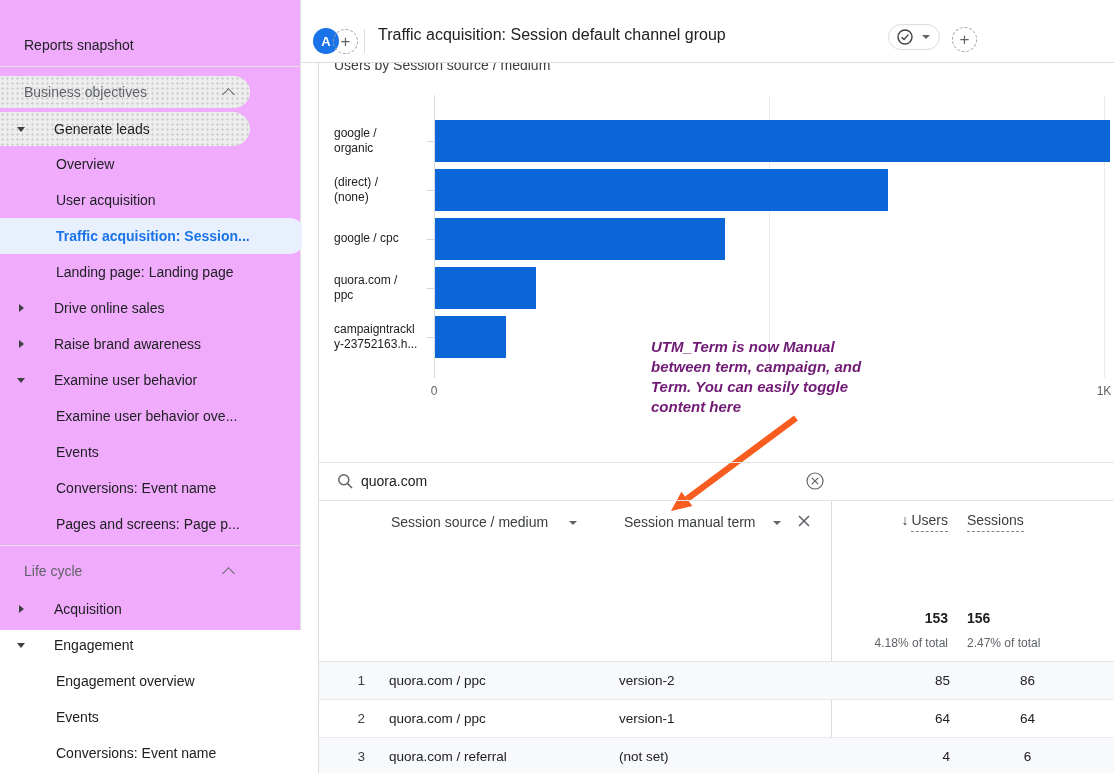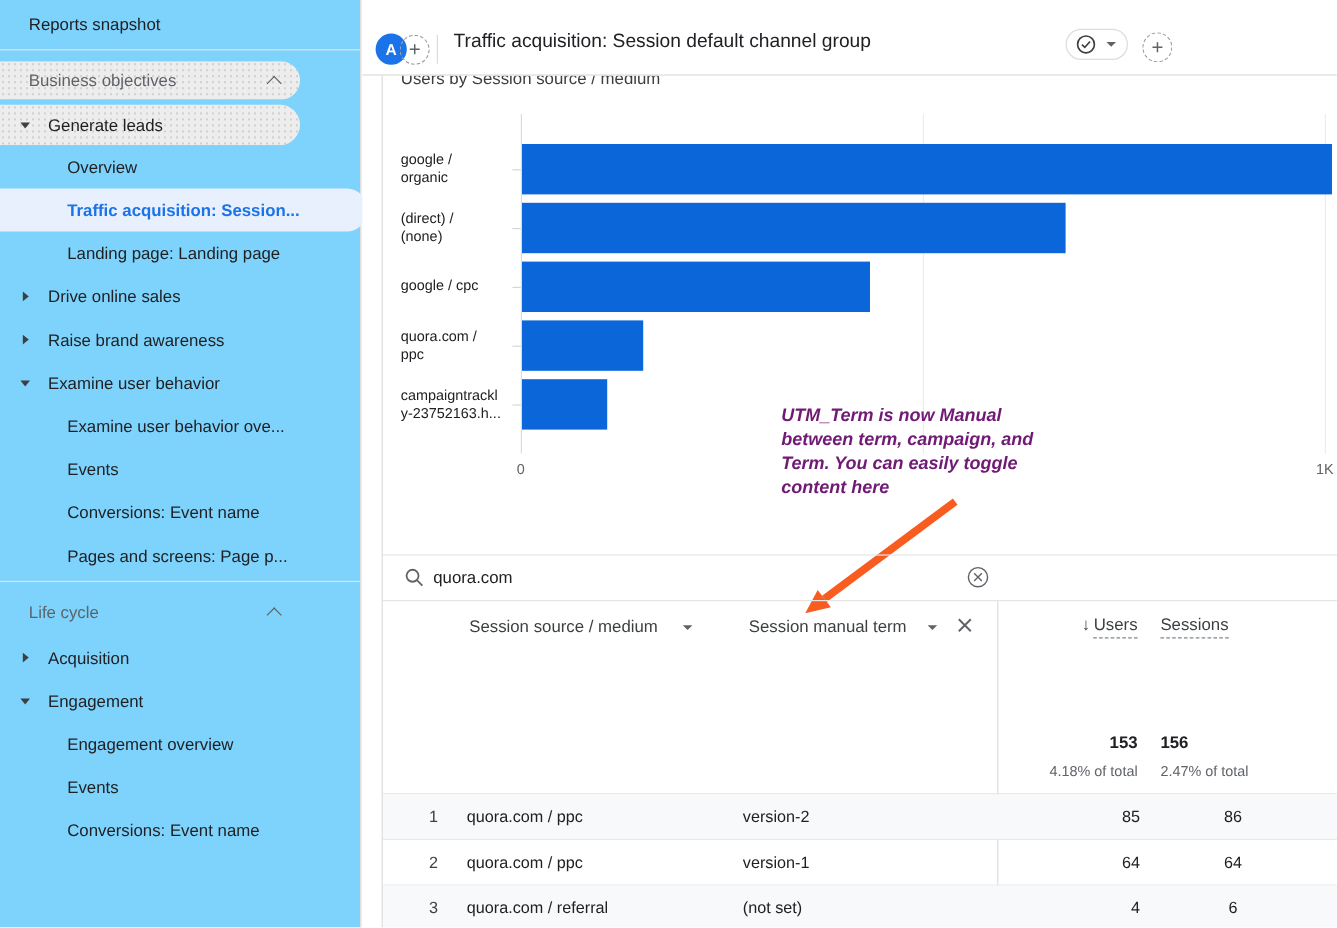--- a/index.html
+++ b/index.html
@@ -2,36 +2,36 @@
 <html><head>
 <meta charset="utf-8">
 <style>
   html,body{margin:0;padding:0}
   body{
     width:1114px;height:773px;position:relative;overflow:hidden;background:#fff;
     font-family:"Liberation Sans","DejaVu Sans",sans-serif;color:#202124;
     -webkit-font-smoothing:antialiased;
   }
   
-  .sidebar{position:absolute;left:0;top:0;width:301px;height:773px;background:#7dd3fc;
-    border-right:1px solid #e0e0e0;box-sizing:border-box;padding-top:2px}
+  .sidebar{position:absolute;left:0;top:0;width:301px;height:630px;background:#f0abfc;
+    border-right:1px solid #e0e0e0;box-sizing:border-box;padding-top:27px}
   .side-item{height:36px;display:flex;align-items:center;font-size:14px;color:#202124;cursor:pointer}
   .side-item.lvl0{padding-left:24px}
   .side-divider{border-top:1px solid #e0e0e0;margin:3px 0 9px 0}
   .section-header{position:relative;height:32px;display:flex;align-items:center;
     font-size:14px;color:#5f6368;padding-left:24px;box-sizing:border-box;margin-bottom:4px}
   .pill-dotted{width:250px;background-color:#ededed;
     background-image:radial-gradient(#d0d0d0 1px,transparent 1.2px);background-size:5px 5px;
     border-radius:0 17px 17px 0}
   .pill-blue{width:250px;background:#e8f0fe;border-radius:0 17px 17px 0}
   .chev-up{position:absolute;left:224px;top:14px;width:8px;height:8px;
     border-left:1.8px solid #5f6368;border-top:1.8px solid #5f6368;transform:rotate(45deg)}
   .group-row{position:relative;height:34px;display:flex;align-items:center;font-size:14px}
   .group-row .arrow{width:10px;margin-left:16px;display:flex;justify-content:center}
-  .group-row .glabel{margin-left:14px}
+  .group-row .glabel{margin-left:28px}
   .tri-down{width:0;height:0;border-left:4px solid transparent;border-right:4px solid transparent;border-top:5px solid #3c4043}
   .tri-right{width:0;height:0;border-top:4px solid transparent;border-bottom:4px solid transparent;border-left:5px solid #3c4043}
   .child{padding-left:56px}
   .child.selected{color:#1a73e8;font-weight:bold}
   .g36{height:36px}
   
   .main{position:absolute;left:302px;top:0;width:812px;height:773px;background:#fff}
   .topbar{position:absolute;left:0;top:0;width:100%;height:62px;background:#fff;
     border-bottom:1px solid #dadce0;z-index:5}
   .avatar{position:absolute;left:11px;top:28px;width:26px;height:26px;border-radius:50%;
@@ -106,20 +106,23 @@
 
   <div class="group-row pill-dotted">
     <span class="arrow">
         <span class="tri-down"></span>
       </span>
     <span class="glabel">Generate leads</span>
   </div>
   <div class="side-item child g36">
     <span>Overview</span>
   </div>
+  <div class="side-item child g36">
+    <span>User acquisition</span>
+  </div>
   <div class="side-item child g36 selected pill-blue">
     <span>Traffic acquisition: Session...</span>
   </div>
   <div class="side-item child g36">
     <span>Landing page: Landing page</span>
   </div>
 
   <div class="group-row g36">
     <span class="arrow">
         <span class="tri-right"></span>

